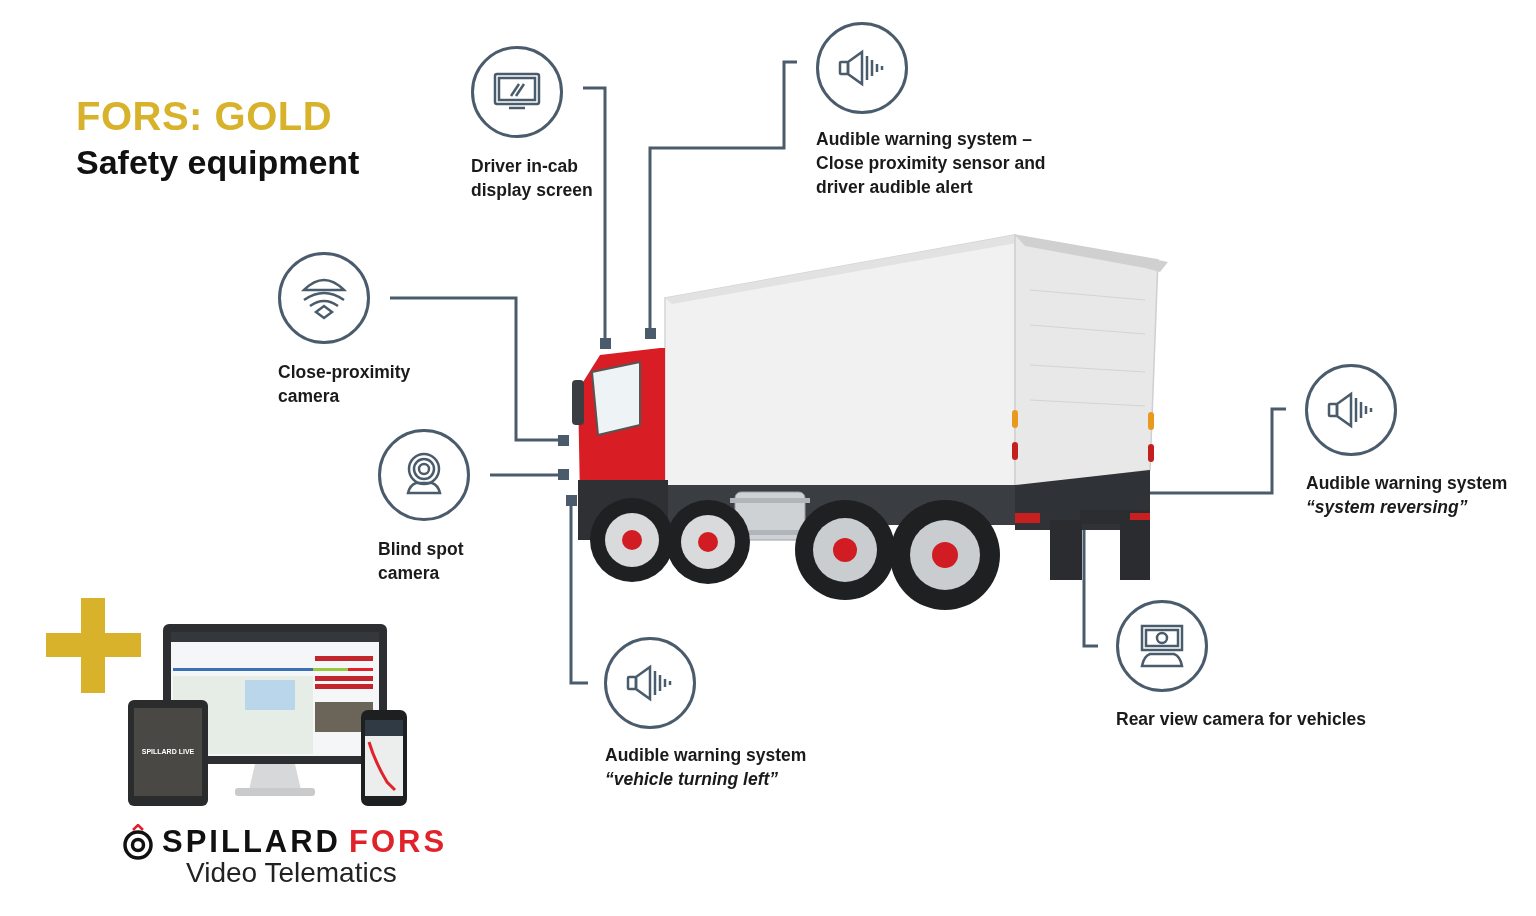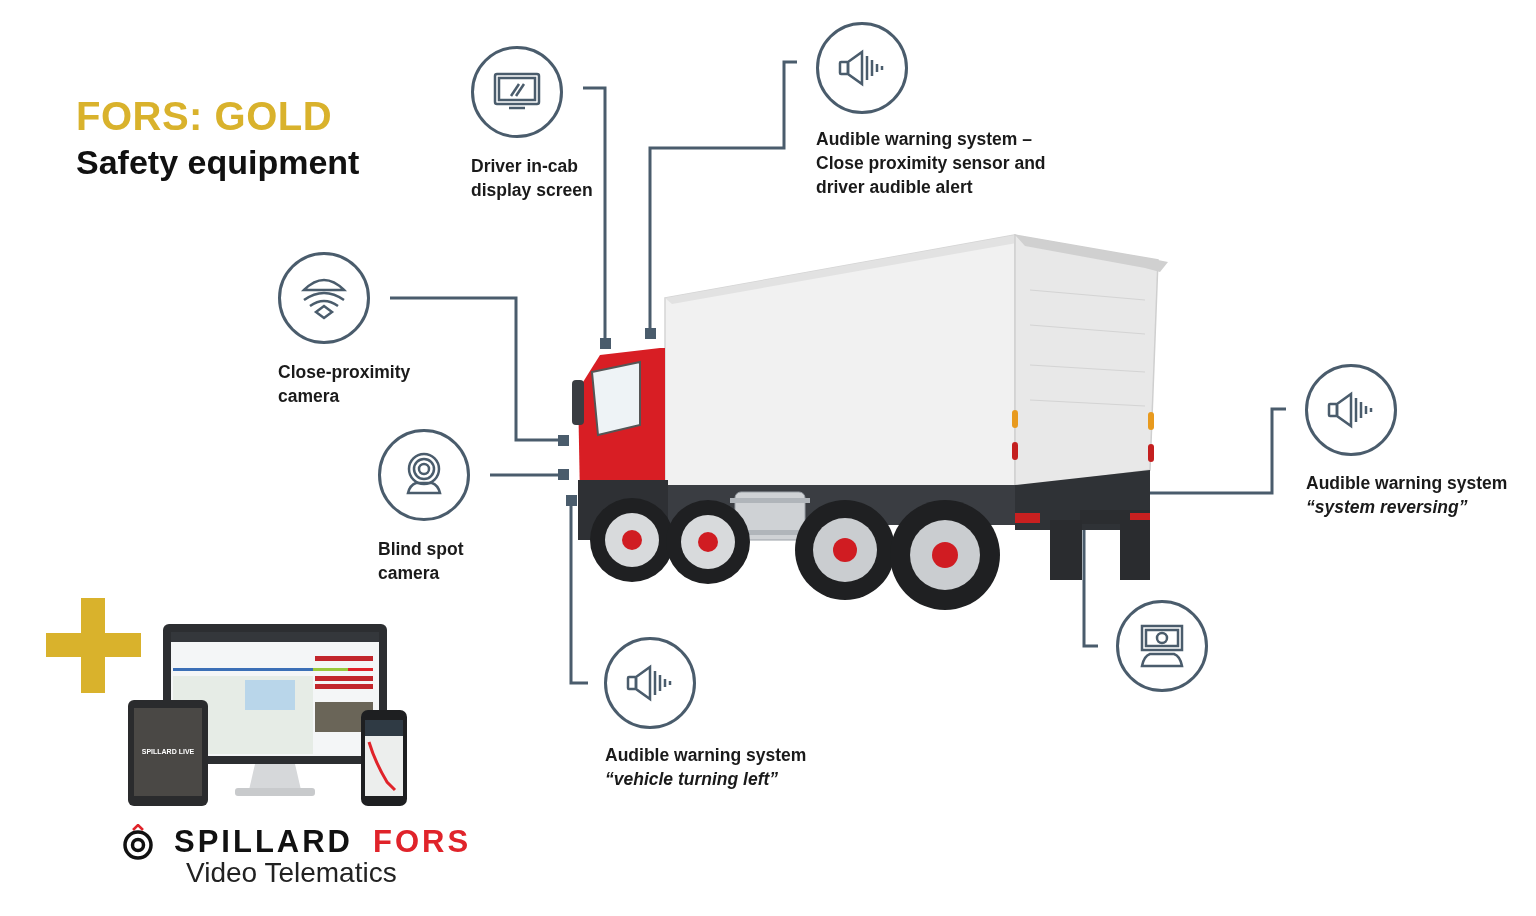--- a/index.html
+++ b/index.html
@@ -6,21 +6,21 @@
   html, body { width: 1536px; height: 916px; background: #ffffff; overflow: hidden; }
   body { position: relative; font-family: "Liberation Sans", "DejaVu Sans", sans-serif; color: #1a1a1a; }
   .abs { position: absolute; }
   .title-gold { left: 76px; top: 86px; font-size: 40px; font-weight: 700; color: #d9b22c; letter-spacing: 0.5px; white-space: nowrap; margin-top: 8px; }
   .title-main { left: 76px; top: 140px; font-size: 34px; font-weight: 700; color: #111; line-height: 45px; width: 330px; }
   .label { font-size: 17.5px; font-weight: 700; color: #1a1a1a; line-height: 24px; white-space: nowrap; }
   .label .it { font-style: italic; font-weight: 700; display: block; }
   .icon-circle { width: 92px; height: 92px; border: 3px solid #4a5c6c; border-radius: 50%; display: flex; align-items: center; justify-content: center; background: #fff; }
   .icon-circle svg { width: 60px; height: 60px; }
   svg.lines { position: absolute; left: 0; top: 0; width: 1536px; height: 916px; pointer-events: none; }
-  .logo-row { left: 122px; top: 824px; display: flex; align-items: flex-start; gap: 20px; white-space: nowrap; }
+  .logo-row { left: 122px; top: 824px; display: flex; align-items: flex-start; gap: 8px; white-space: nowrap; }
   .logo-brand { font-size: 31px; font-weight: 700; letter-spacing: 3px; color: #111; }
   .logo-live { color: #e0232a; }
   .logo-sub { left: 186px; top: 857px; font-size: 28px; color: #222; white-space: nowrap; }
   .gold-plus { left: 46px; top: 598px; width: 95px; height: 95px; }
 </style>
 </head>
 <body>
 
 <svg class="lines" viewBox="0 0 1536 916">
   <g stroke="#4a5c6c" stroke-width="3" fill="none">
@@ -208,20 +208,21 @@
   <svg viewBox="0 0 60 60">
     <g fill="none" stroke="#4a5c6c" stroke-width="2.5">
       <rect x="10" y="10" width="40" height="24"></rect>
       <rect x="14" y="14" width="32" height="16"></rect>
       <circle cx="30" cy="22" r="5"></circle>
       <path d="M10,50 Q12,40 18,38 L42,38 Q48,40 50,50 Z"></path>
     </g>
   </svg>
 </div>
 <div class="abs label" style="left:1116px; top:707px;">
+  <div>Rear view camera for vehicles</div>
 </div>
 
 <svg class="abs gold-plus" viewBox="0 0 95 95">
   <rect x="35" y="0" width="24" height="95" fill="#d9b22c"></rect>
   <rect x="0" y="35" width="95" height="24" fill="#d9b22c"></rect>
 </svg>
 
 <svg class="abs" style="left:125px; top:622px; width:290px; height:190px;" viewBox="0 0 290 190">
 
   <rect x="38" y="2" width="224" height="140" rx="6" fill="#2c2e31"></rect>

